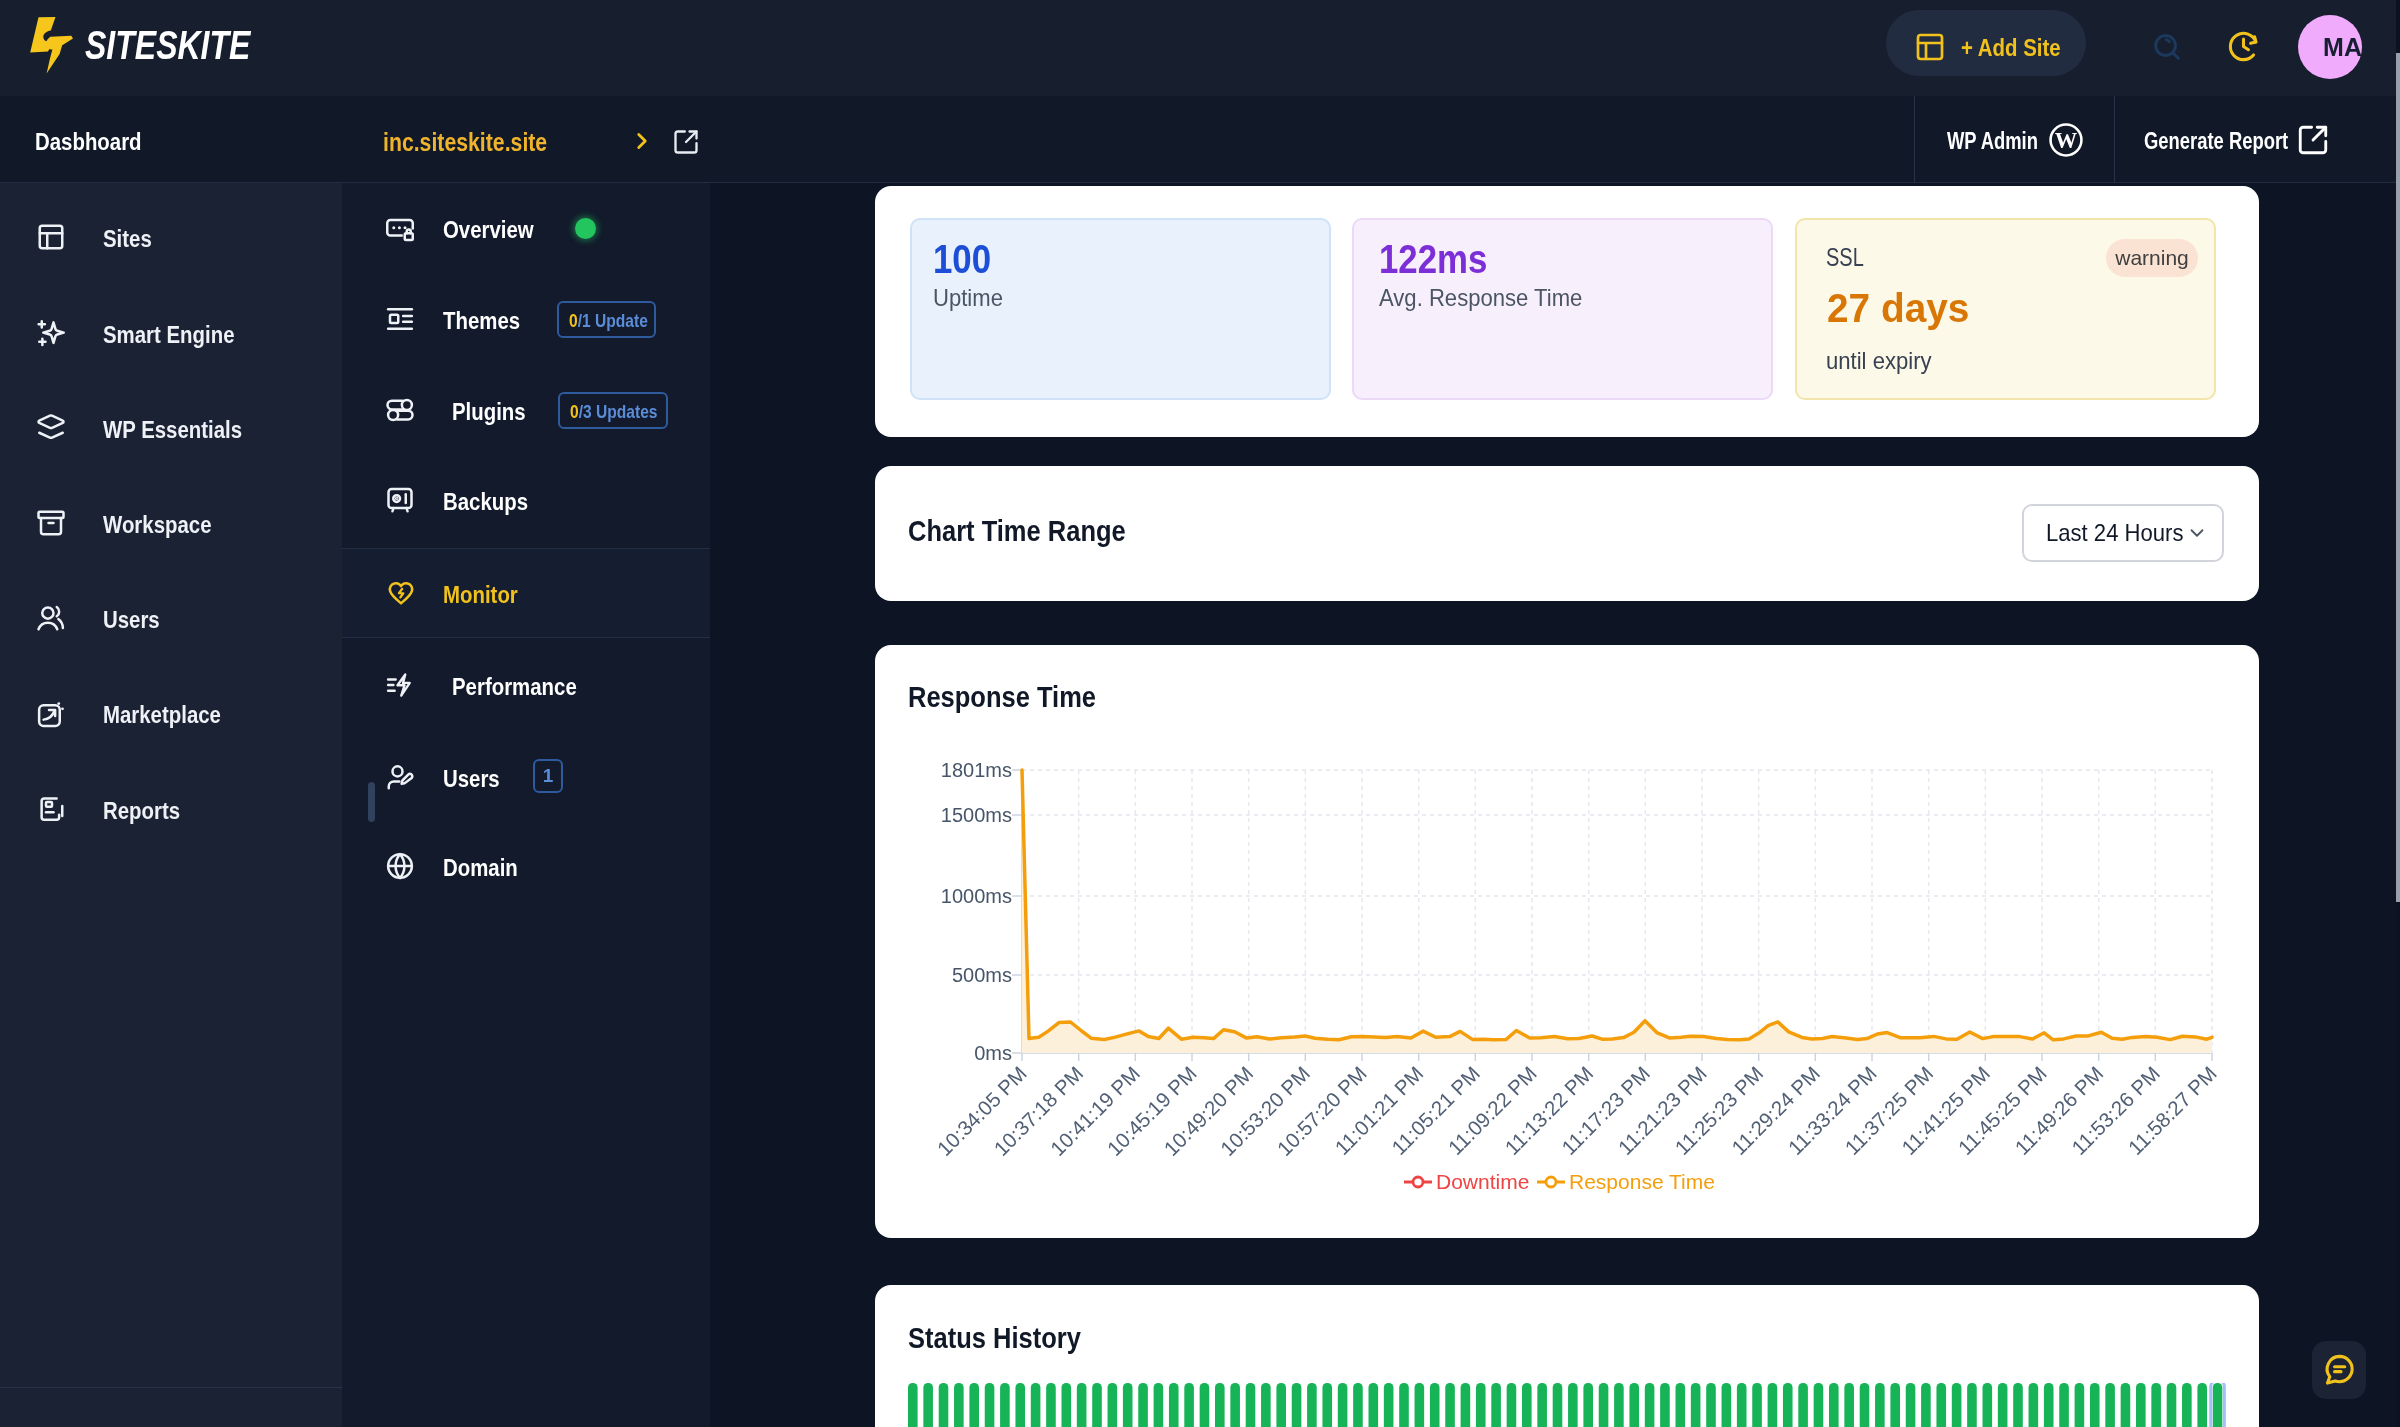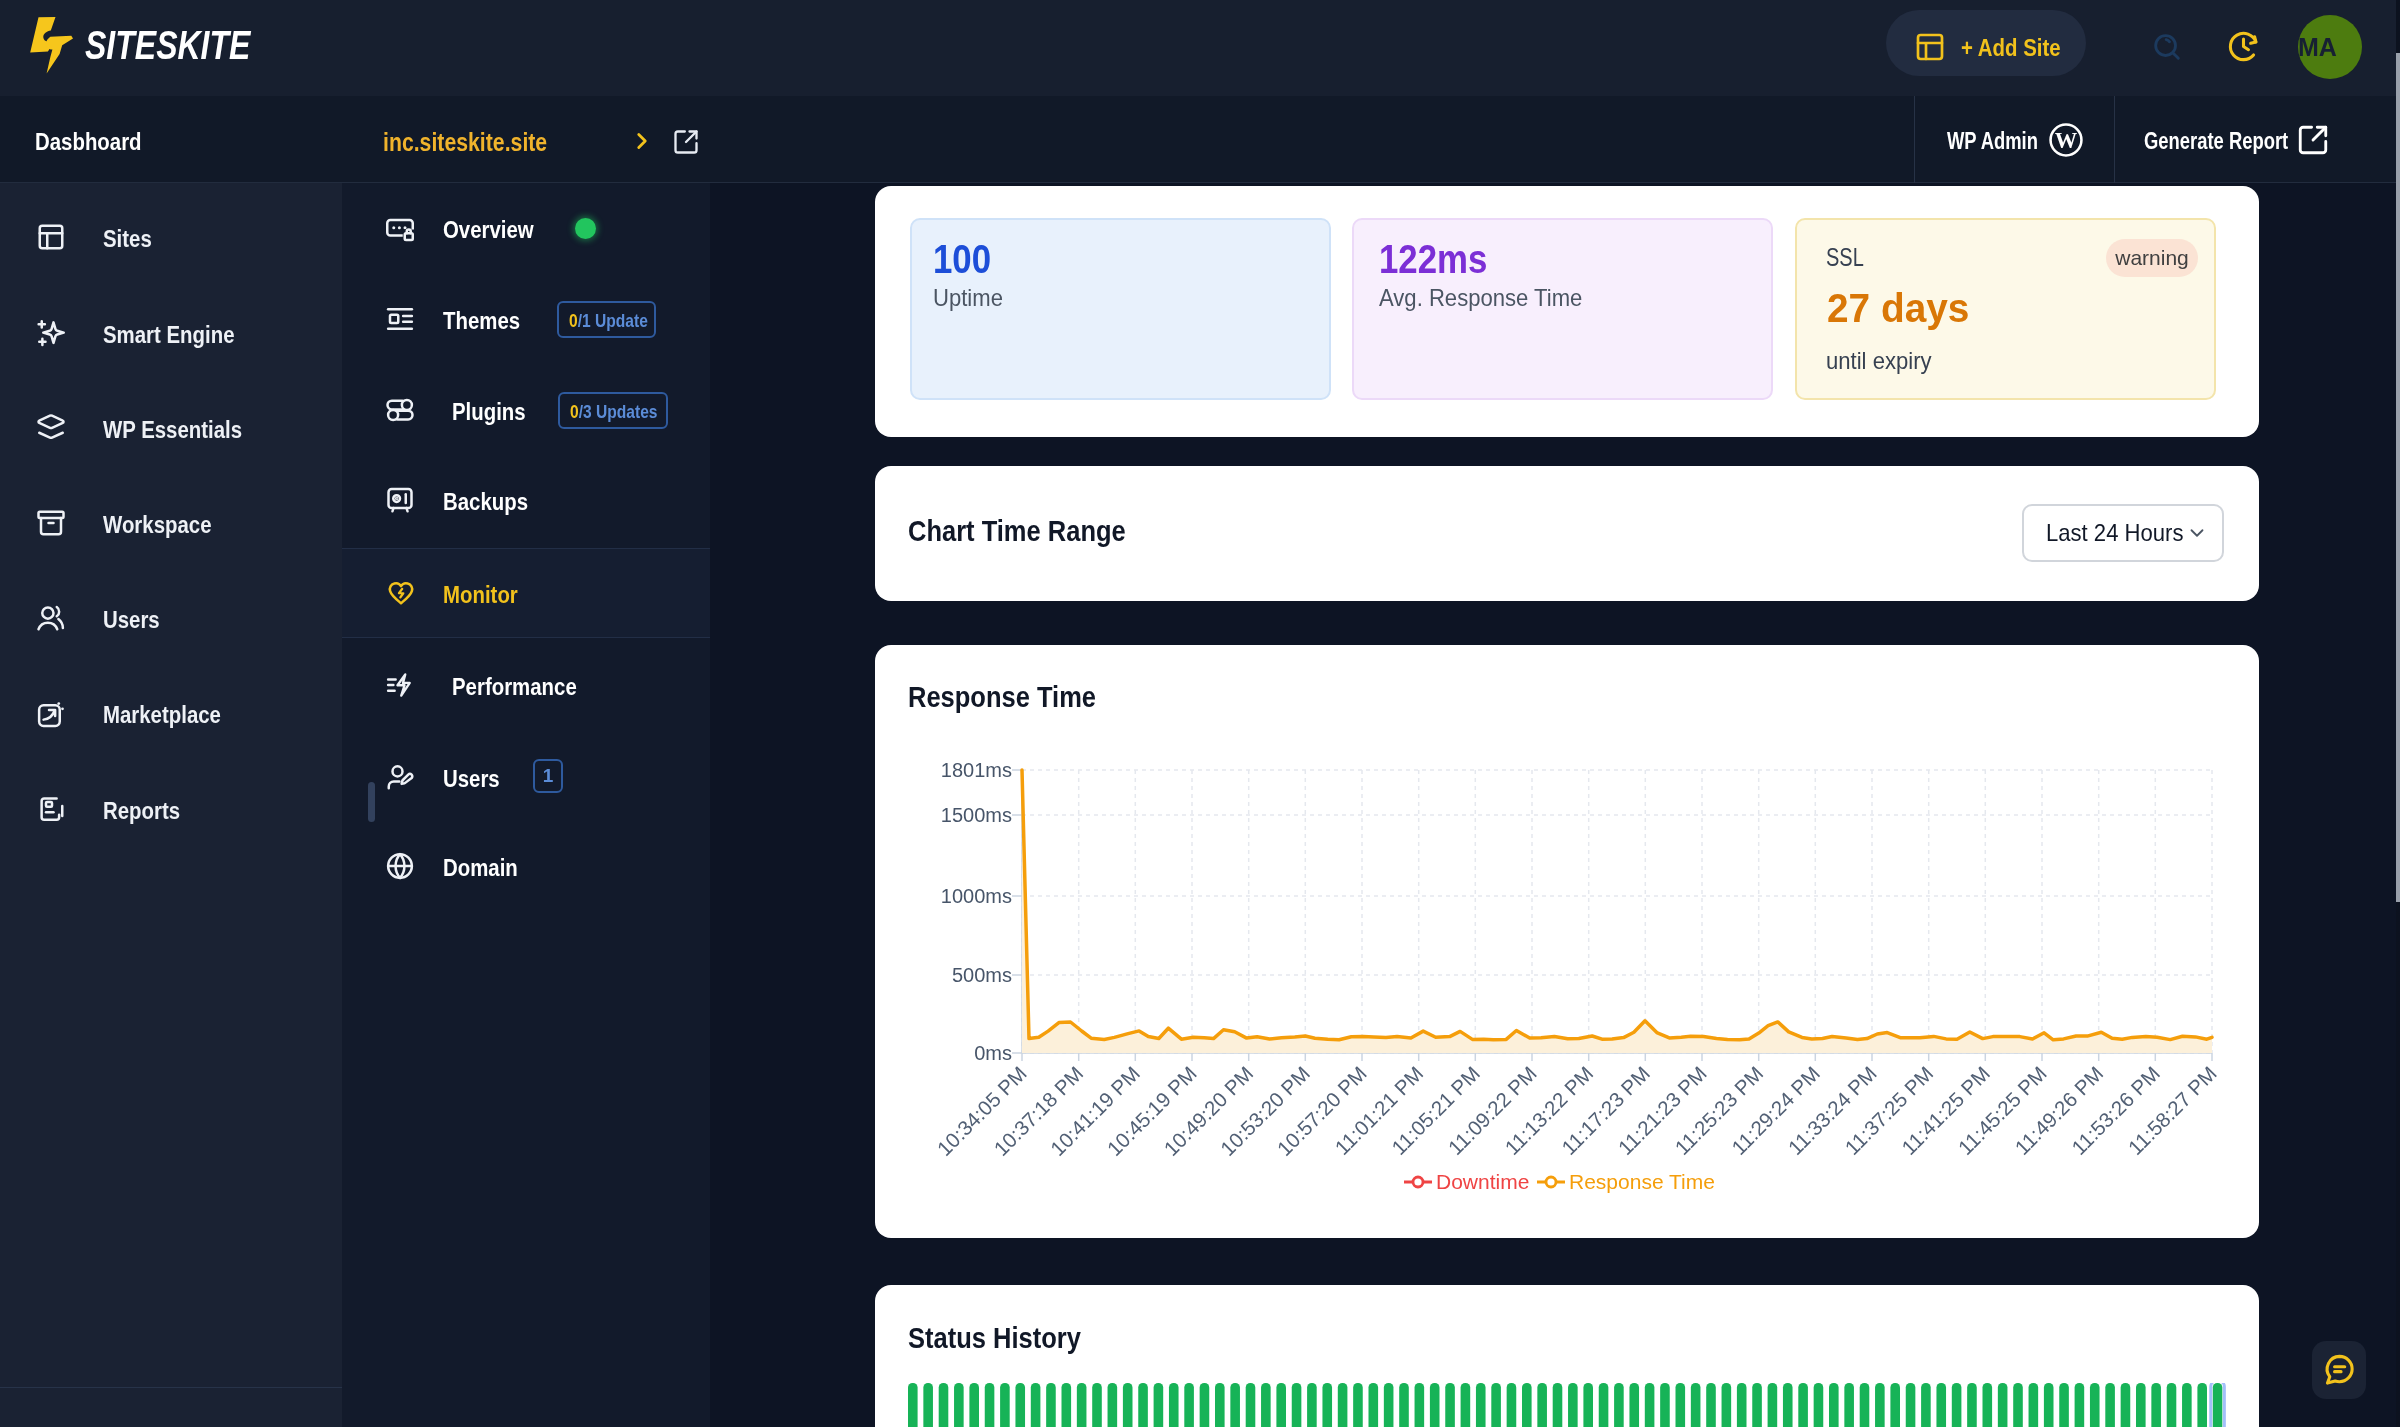--- a/index.html
+++ b/index.html
@@ -37,21 +37,21 @@
       <path d="m20 20-3.6-3.6"></path>
       <path d="M13.8 8.3a4.2 4.2 0 0 0-2.4-1.5"></path>
   </svg>
 
   <svg class="abs" style="left:2226px;top:29px;color:#f2c21c;" width="35" height="35" viewBox="0 0 24 24" fill="none" stroke="currentColor" stroke-width="2.1" stroke-linecap="round" stroke-linejoin="round">
     <path d="M20.46 8.92 A9 9 0 1 0 18.89 17.79"></path>
     <path d="M20.5 8.9 16.9 9.8M20.5 8.9 19.6 5.3"></path>
     <path d="M12 6.8V12l3.4 2.2"></path>
   </svg>
 
-  <div class="abs" style="left:2298px;top:15px;width:64px;height:64px;border-radius:50%;background:#4d7c0f;text-align:left;line-height:64px;font-size:25px;font-weight:bold;color:#172033;">MA</div>
+  <div class="abs" style="left:2298px;top:15px;width:64px;height:64px;border-radius:50%;background:#f0abfc;text-align:right;line-height:64px;font-size:25px;font-weight:bold;color:#172033;">MA</div>
 
   <div class="abs" style="left:0;top:96px;width:2400px;height:87px;background:#111928;border-bottom:1px solid #222c3e;"></div>
   <div class="b" style="left:35px;top:128px;font-size:24px;color:#fff;">Dasbhoard</div>
   <div class="b" style="left:383px;top:128px;font-size:25px;color:#f0b32c;">inc.siteskite.site</div>
   <svg class="abs" style="left:629px;top:128px;color:#f2c21c;" width="26" height="26" viewBox="0 0 24 24" fill="none" stroke="currentColor" stroke-width="2.6" stroke-linecap="round" stroke-linejoin="round">
       <path d="m9 18 6-6-6-6"></path>
     </svg>
   <svg class="abs" style="left:672px;top:128px;color:#e7ebf2;" width="28" height="28" viewBox="0 0 24 24" fill="none" stroke="currentColor" stroke-width="2" stroke-linecap="round" stroke-linejoin="round">
     <path d="M21 13v6a2 2 0 0 1-2 2H5a2 2 0 0 1-2-2V5a2 2 0 0 1 2-2h6"></path>
       <path d="m21 3-9 9"></path>

